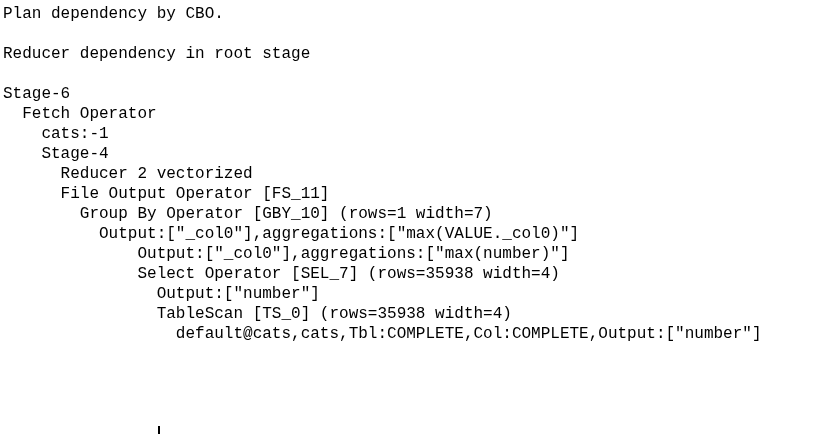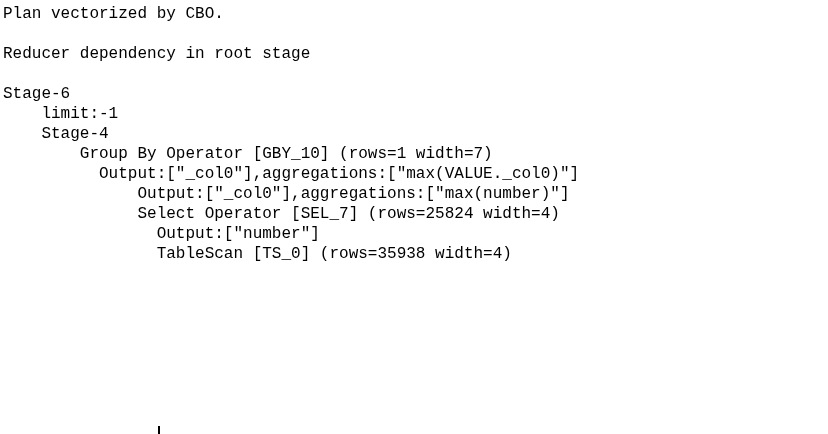--- a/index.html
+++ b/index.html
@@ -30,27 +30,31 @@
     top: 426px;
     width: 2px;
     height: 8px;
     background: #000000;
   }
 </style>
 </head>
 <body>
 
 <div class="console">
-    <div class="line">Plan vectorized by CBO.</div>
+    <div class="line">Plan dependency by CBO.</div>
     <div class="line">&nbsp;</div>
     <div class="line">Reducer dependency in root stage</div>
     <div class="line">&nbsp;</div>
     <div class="line">Stage-6</div>
-    <div class="line">    limit:-1</div>
+    <div class="line">  Fetch Operator</div>
+    <div class="line">    cats:-1</div>
     <div class="line">    Stage-4</div>
+    <div class="line">      Reducer 2 vectorized</div>
+    <div class="line">      File Output Operator [FS_11]</div>
     <div class="line">        Group By Operator [GBY_10] (rows=1 width=7)</div>
     <div class="line">          Output:["_col0"],aggregations:["max(VALUE._col0)"]</div>
     <div class="line">              Output:["_col0"],aggregations:["max(number)"]</div>
-    <div class="line">              Select Operator [SEL_7] (rows=25824 width=4)</div>
+    <div class="line">              Select Operator [SEL_7] (rows=35938 width=4)</div>
     <div class="line">                Output:["number"]</div>
     <div class="line">                TableScan [TS_0] (rows=35938 width=4)</div>
+    <div class="line">                  default@cats,cats,Tbl:COMPLETE,Col:COMPLETE,Output:["number"]</div>
   </div>
 <div class="cursor"></div>
 
 </body></html>

